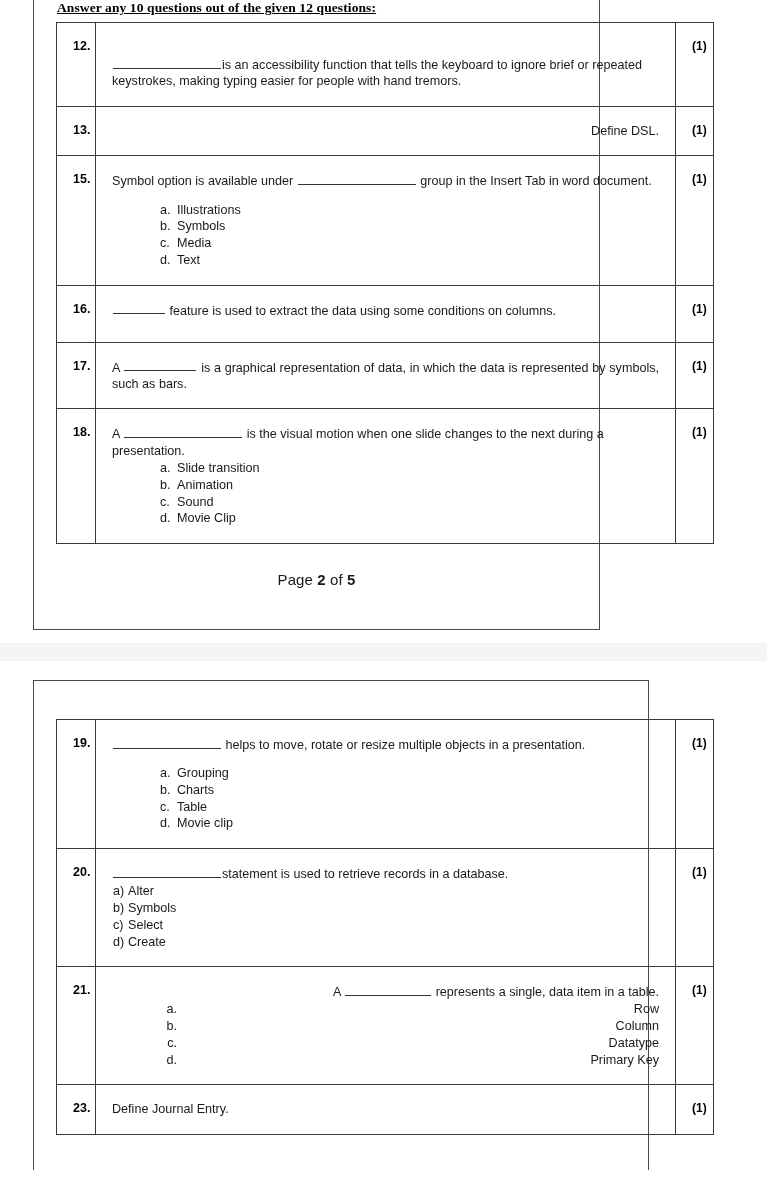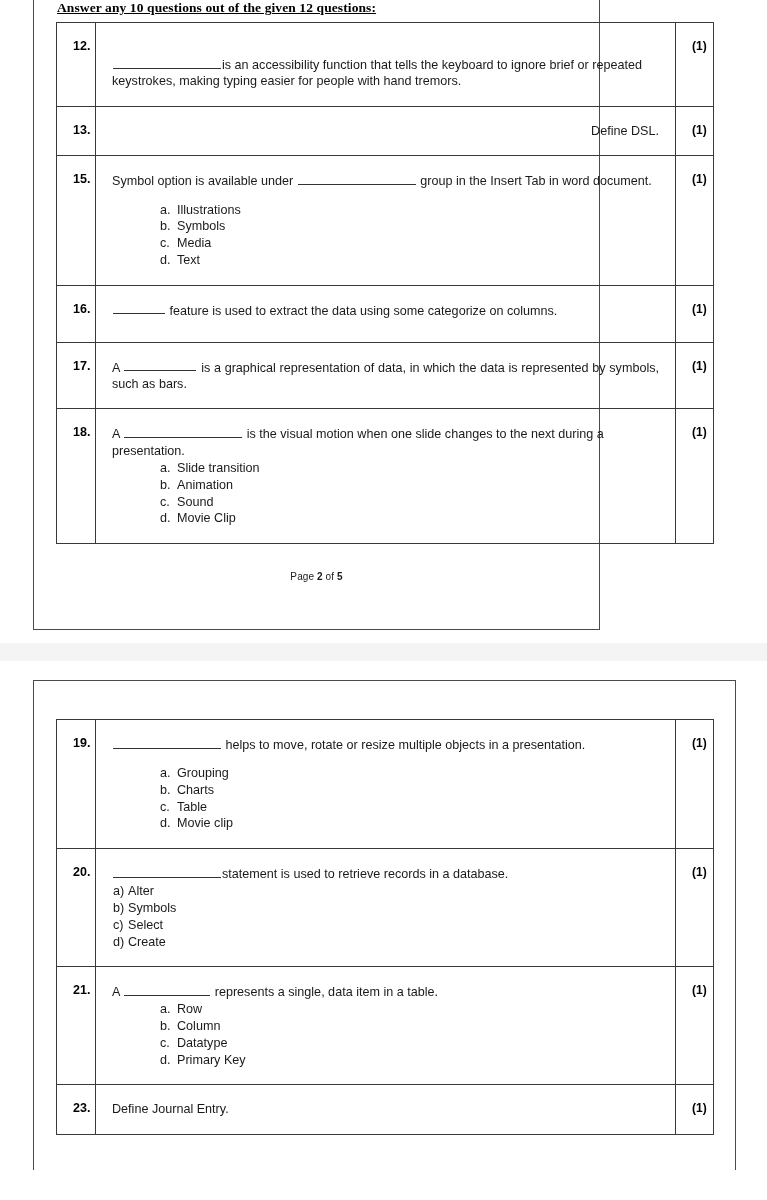--- a/index.html
+++ b/index.html
@@ -31,21 +31,21 @@
   }
   .page-sheet.sheet-one {
     width: 567px;
     margin-left: 33px;
     margin-top: 0;
     padding: 0 0 0 0;
     border-top: none;
     height: 630px;
   }
   .page-sheet.sheet-two {
-    width: 703px;
+    width: 616px;
     margin-left: 33px;
     margin-top: 0;
     height: 490px;
     border-bottom: none;
   }
 
   .gap-band {
     height: 50px;
     background: #ffffff;
     position: relative;
@@ -173,21 +173,21 @@
   ul.opts.indent-flat li .opt-marker {
     min-width: 15px;
   }
   ul.opts li .opt-label {
     flex: 1 1 auto;
   }
 
   
   .page-footer {
     text-align: center;
-    font-size: 10px;
+    font-size: 15px;
     color: #1a1a1a;
     padding-top: 27px;
     letter-spacing: 0.1px;
   }
   .page-footer b {
     font-weight: bold;
   }
 </style>
 </head>
 <body>
@@ -240,21 +240,21 @@
                   <span class="opt-marker">d.</span>
                   <span class="opt-label">Text</span>
                 </li>
               </ul>
             </td>
             <td class="cell-marks">(1)</td>
           </tr>
           <tr style="height: 57px;">
             <td class="cell-num">16.</td>
             <td class="cell-body">
-              <p class="q-text"><span class="blank w-sm"></span><span> feature is used to extract the data using some categorize on columns.</span></p>
+              <p class="q-text"><span class="blank w-sm"></span><span> feature is used to extract the data using some conditions on columns.</span></p>
             </td>
             <td class="cell-marks">(1)</td>
           </tr>
           <tr style="height: 62px;">
             <td class="cell-num">17.</td>
             <td class="cell-body">
               <p class="q-text justify"><span>A </span><span class="blank w-md"></span><span> is a graphical representation of data, in which the data is represented by symbols,  such as bars.</span></p>
             </td>
             <td class="cell-marks">(1)</td>
           </tr>
@@ -347,21 +347,21 @@
                   <span class="opt-label">Select</span>
                 </li>
                 <li>
                   <span class="opt-marker">d)</span>
                   <span class="opt-label">Create</span>
                 </li>
               </ul>
             </td>
             <td class="cell-marks">(1)</td>
           </tr>
-          <tr style="height: 89px;">
+          <tr style="height: 89px; text-align: right;">
             <td class="cell-num">21.</td>
             <td class="cell-body">
               <p class="q-text"><span>A </span><span class="blank w-lg"></span><span> represents a single, data item in a table.</span></p>
               <ul class="opts indent-mid">
                 <li>
                   <span class="opt-marker">a.</span>
                   <span class="opt-label">Row</span>
                 </li>
                 <li>
                   <span class="opt-marker">b.</span>

